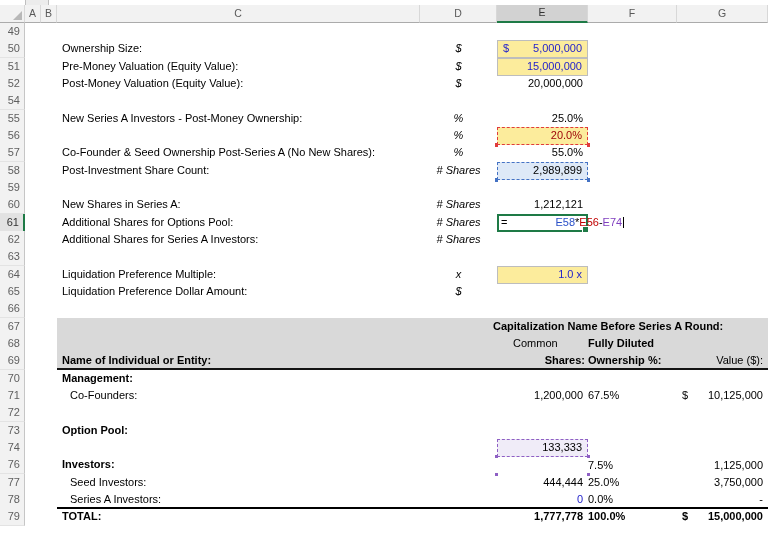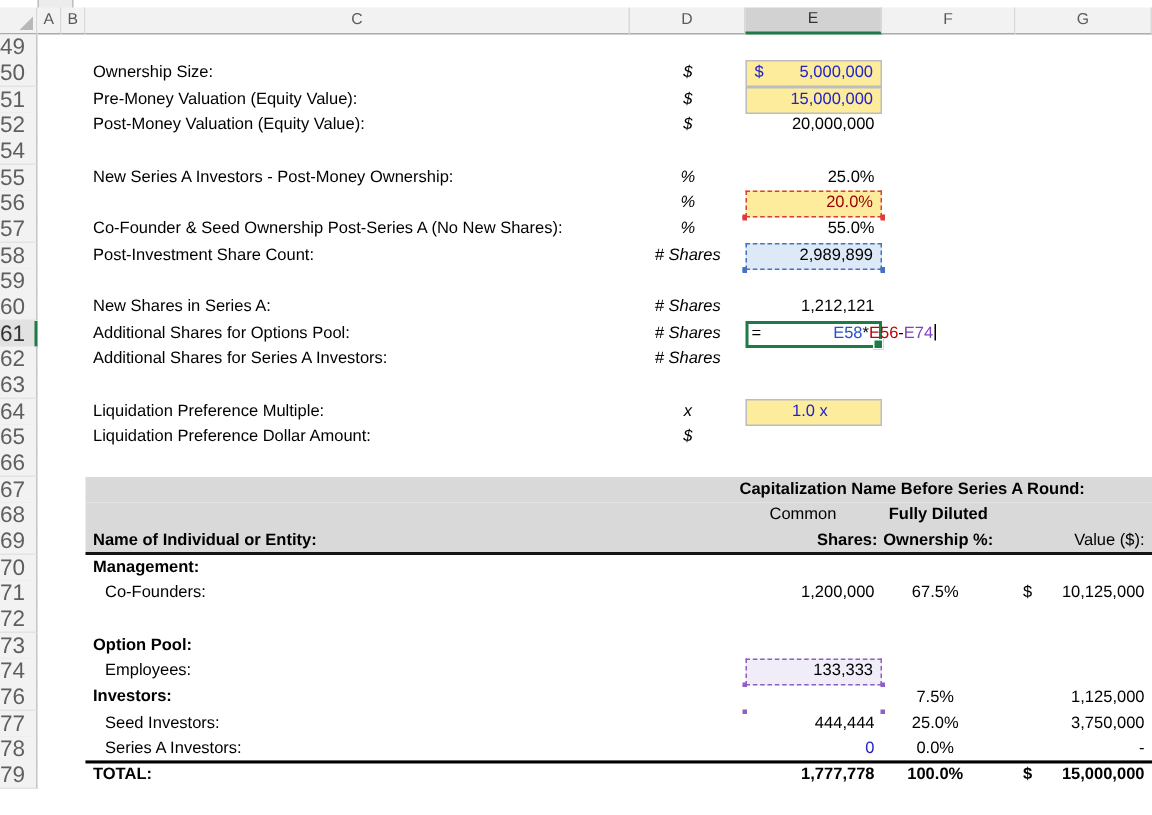--- a/index.html
+++ b/index.html
@@ -16,28 +16,28 @@
     color:#5A5A5A;font-size:10.5px;text-align:center;line-height:17px;position:relative;box-sizing:border-box;}
   .colheads .corner:after{content:"";position:absolute;right:2px;bottom:2px;width:0;height:0;
     border-left:9px solid transparent;border-bottom:9px solid #B8B8B8;}
   .colheads .sel{background:#D2D2D2;border-bottom:2px solid #1E7A46;color:#333;line-height:15px;}
 
   
   .body{position:relative;}
   .r{display:grid;grid-template-columns:25px 395px 77px 91px 89px 91px;height:17.333px;position:relative;}
   .r > div{box-sizing:border-box;line-height:17px;white-space:nowrap;}
   .rh{grid-column:1;background:#F2F2F2;border-right:1px solid #C6C6C6;border-bottom:1px solid #E3E3E3;
-      color:#5F5F5F;font-size:15px;text-align:left;padding-right:4px;}
+      color:#5F5F5F;font-size:11px;text-align:right;padding-right:4px;}
   .rh.selrow{background:#E2E2E2;border-right:2px solid #1E7A46;color:#333;}
   .lab{grid-column:2;padding-left:37px;z-index:1;}
   .lab.indent{padding-left:45px;}
   .bold{font-weight:700;}
   .unit{grid-column:3;text-align:center;font-style:italic;z-index:1;}
   .ce{grid-column:4;text-align:right;padding-right:5px;position:relative;z-index:1;}
-  .cf{grid-column:5;text-align:center;padding-right:18px;z-index:1;}
+  .cf{grid-column:5;text-align:left;padding-right:18px;z-index:1;}
   .cg{grid-column:6;text-align:right;padding-right:5px;position:relative;z-index:1;}
   .acct{display:flex;justify-content:space-between;padding-left:5px;}
   .blue{color:#2323CB;}
   .dred{color:#9C0006;}
 
   
   .yellow{background:#FCEC9C;border:1px solid #BDBDBD;line-height:15px !important;}
   .ref-red{background:#FCEC9C;border:1px dashed #E03B3B;line-height:15px !important;}
   .ref-blue{background:#DEE9F7;border:1px dashed #4472C4;line-height:15px !important;}
   .ref-purple{background:#F0ECF8;border:1px dashed #8E5FC4;line-height:15px !important;}
@@ -185,21 +185,21 @@
     </div>
 
     <div class="r">
         <div class="rh">63</div>
       </div>
 
     <div class="r">
       <div class="rh">64</div>
       <div class="lab">Liquidation Preference Multiple:</div>
       <div class="unit">x</div>
-      <div class="ce yellow blue" style="text-align:center;">1.0 x</div>
+      <div class="ce yellow blue" style="">1.0 x</div>
     </div>
 
     <div class="r">
       <div class="rh">65</div>
       <div class="lab">Liquidation Preference Dollar Amount:</div>
       <div class="unit">$</div>
     </div>
 
     <div class="r">
         <div class="rh">66</div>
@@ -244,21 +244,20 @@
         <div class="rh">72</div>
       </div>
 
     <div class="r">
       <div class="rh">73</div>
       <div class="lab bold">Option Pool:</div>
     </div>
 
     <div class="r">
       <div class="rh">74</div>
-      <div class="lab indent">Employees:</div>
       <div class="ce ref-purple">133,333</div>
       <div class="ce" style="padding:0;">
         <span class="h tl pur"></span>
         <span class="h tr pur"></span>
         <span class="h bl pur"></span>
         <span class="h br pur"></span>
       </div>
       <div class="cf">7.5%</div>
       <div class="cg">1,125,000</div>
     </div>

